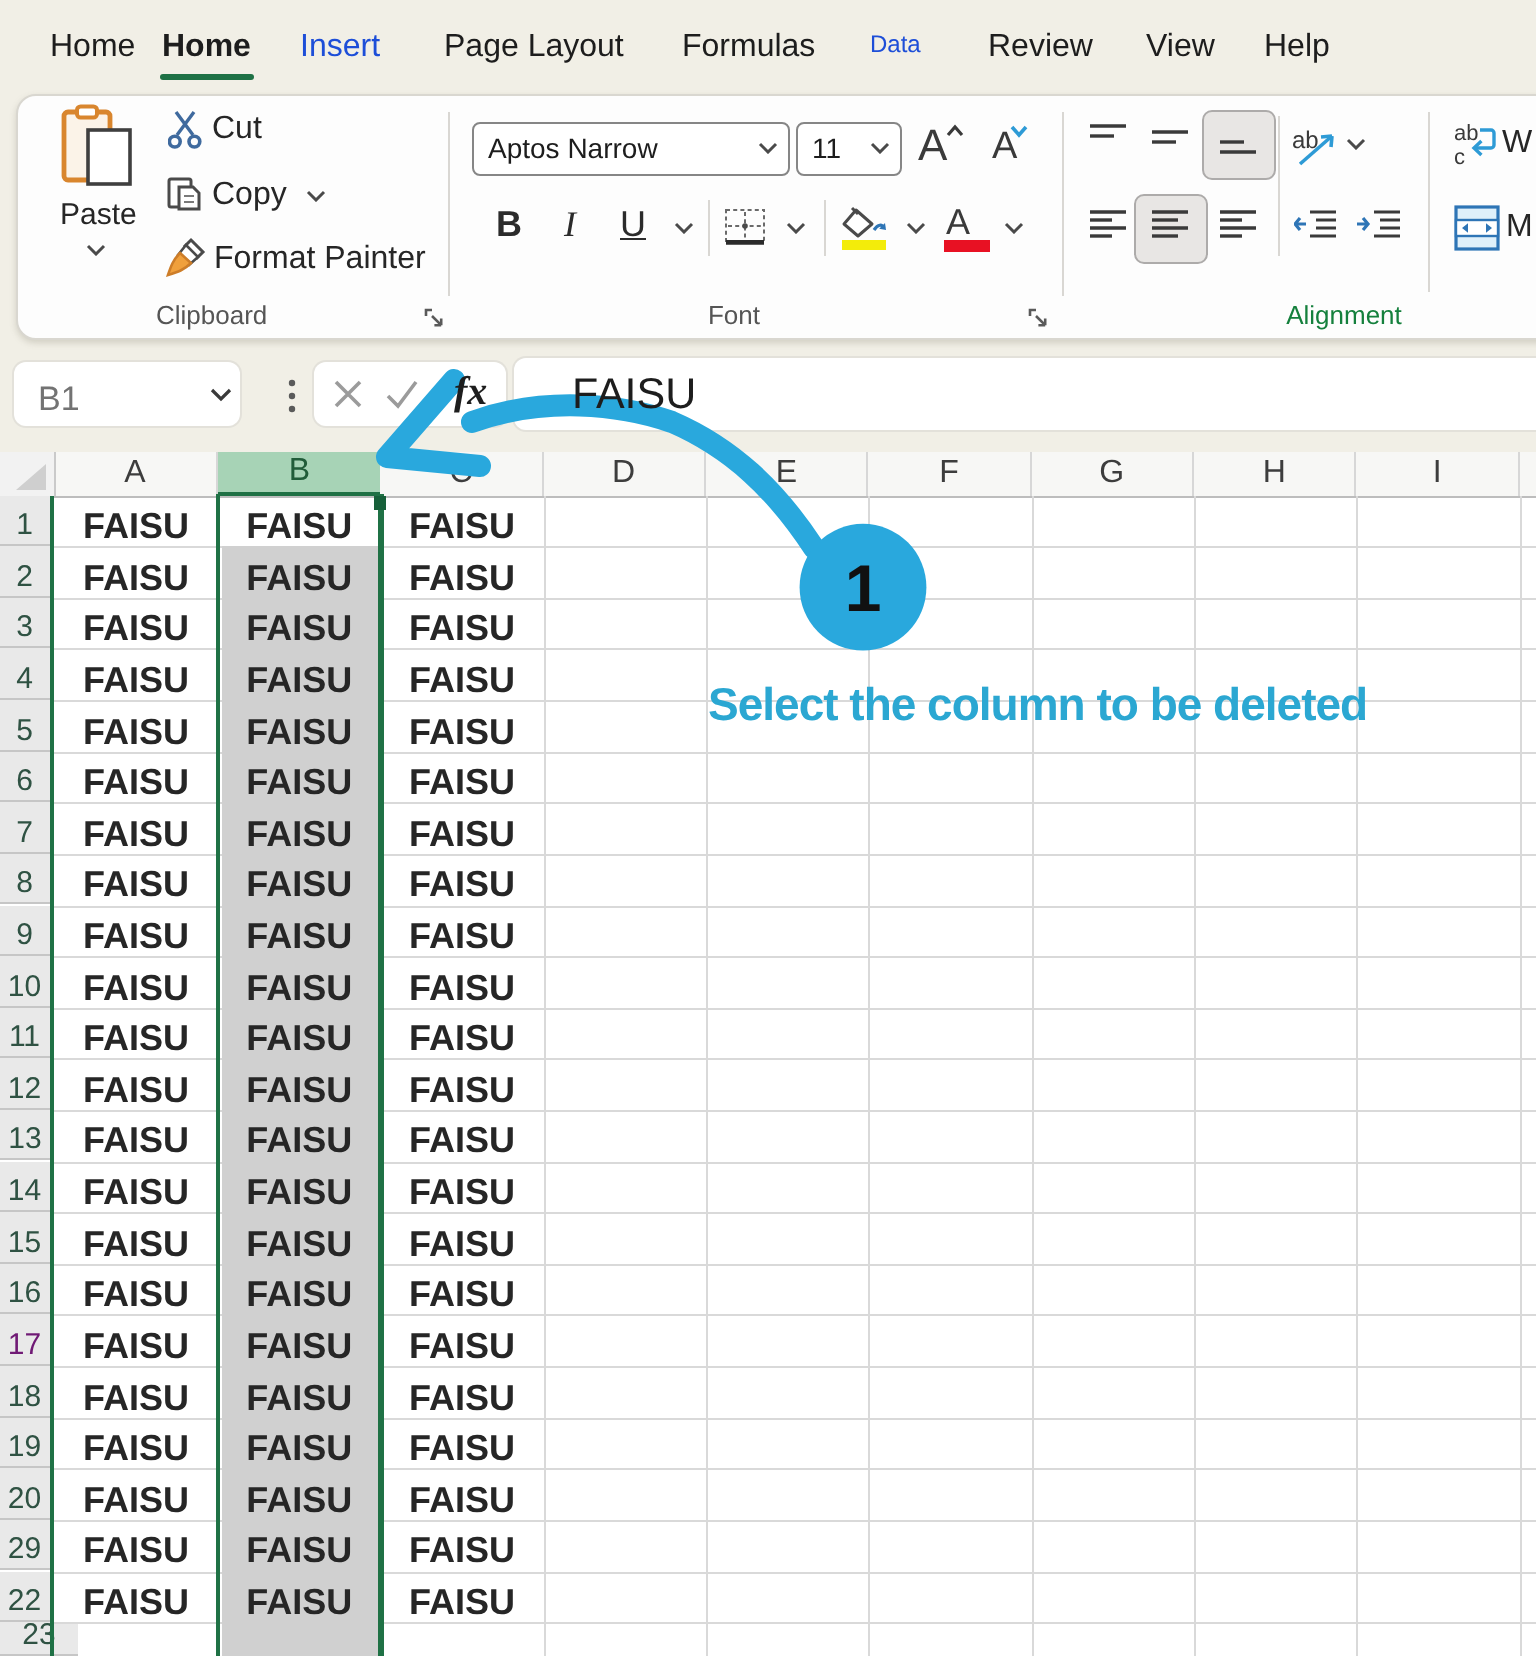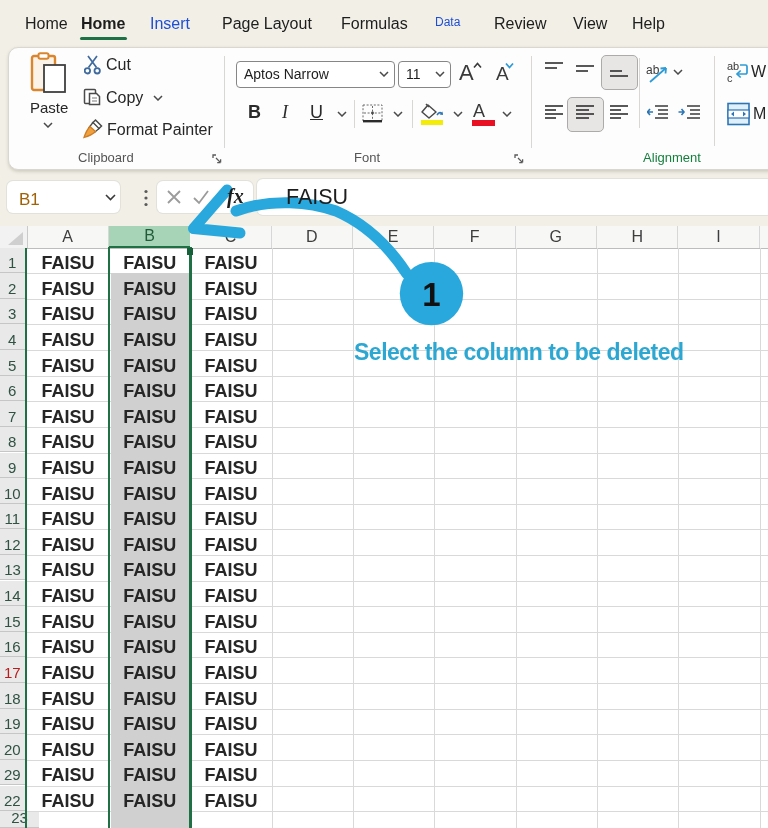--- a/index.html
+++ b/index.html
@@ -192,21 +192,21 @@
 </svg>
 <div class="abs" style="left:751px;top:63px;font-size:16px;color:#262626;">W</div>
 <svg class="abs" style="left:727px;top:102px;" width="23" height="24" viewBox="0 0 23 24">
 <rect x="1" y="1.5" width="21" height="21" fill="#dff0fa" stroke="#2e75b6" stroke-width="1.6"></rect>
 <rect x="1" y="8" width="21" height="8" fill="#fff" stroke="#2e75b6" stroke-width="1.2"></rect>
 <path d="M4 12 l3-2.4 v4.8 z M19 12 l-3-2.4 v4.8 z" fill="#2e75b6"></path>
 </svg>
 <div class="abs" style="left:753px;top:105px;font-size:16px;color:#262626;">M</div>
 <div class="abs" style="left:640px;top:150px;width:64px;text-align:center;font-size:13px;color:#15803d;">Alignment</div>
 <div class="abs" style="left:7px;top:181px;width:113px;height:32px;background:#fff;border-radius:6px;box-shadow:0 0 0 1px #e3e1da;"></div>
-<div class="abs" style="left:19px;top:190px;font-size:17px;color:#a16207;">B1</div>
+<div class="abs" style="left:19px;top:190px;font-size:17px;color:#737373;">B1</div>
 <div class="abs ctr" style="left:103px;top:191px;width:14px;height:12px;">
     <svg width="11" height="7" viewBox="0 0 11 7">
       <path d="M1 1 L5.5 5.5 L10 1" fill="none" stroke="#3a3a3a" stroke-width="1.6"></path>
     </svg>
   </div>
 <svg class="abs" style="left:143px;top:189px;" width="6" height="18" viewBox="0 0 6 18">
     <circle cx="3" cy="2.5" r="1.6" fill="#5a5a5a"></circle>
     <circle cx="3" cy="9" r="1.6" fill="#5a5a5a"></circle>
     <circle cx="3" cy="15.5" r="1.6" fill="#5a5a5a"></circle>
   </svg>
@@ -243,21 +243,21 @@
 <div class="abs ctr" style="left:0;top:401.2px;width:24.5px;height:25.6px;background:#e9e9e9;border-bottom:1px solid #c6c6c6;box-sizing:border-box;font-size:15px;color:#2f5243;align-items:flex-end;padding-bottom:1px;">7</div>
 <div class="abs ctr" style="left:0;top:426.8px;width:24.5px;height:25.6px;background:#e9e9e9;border-bottom:1px solid #c6c6c6;box-sizing:border-box;font-size:15px;color:#2f5243;align-items:flex-end;padding-bottom:1px;">8</div>
 <div class="abs ctr" style="left:0;top:452.5px;width:24.5px;height:25.6px;background:#e9e9e9;border-bottom:1px solid #c6c6c6;box-sizing:border-box;font-size:15px;color:#2f5243;align-items:flex-end;padding-bottom:1px;">9</div>
 <div class="abs ctr" style="left:0;top:478.1px;width:24.5px;height:25.6px;background:#e9e9e9;border-bottom:1px solid #c6c6c6;box-sizing:border-box;font-size:15px;color:#2f5243;align-items:flex-end;padding-bottom:1px;">10</div>
 <div class="abs ctr" style="left:0;top:503.7px;width:24.5px;height:25.6px;background:#e9e9e9;border-bottom:1px solid #c6c6c6;box-sizing:border-box;font-size:15px;color:#2f5243;align-items:flex-end;padding-bottom:1px;">11</div>
 <div class="abs ctr" style="left:0;top:529.3px;width:24.5px;height:25.6px;background:#e9e9e9;border-bottom:1px solid #c6c6c6;box-sizing:border-box;font-size:15px;color:#2f5243;align-items:flex-end;padding-bottom:1px;">12</div>
 <div class="abs ctr" style="left:0;top:554.9px;width:25px;height:25.6px;background:#e9e9e9;border-bottom:1px solid #c6c6c6;box-sizing:border-box;font-size:15px;color:#2f5243;align-items:flex-end;padding-bottom:1px;">13</div>
 <div class="abs ctr" style="left:0;top:580.6px;width:24.5px;height:25.6px;background:#e9e9e9;border-bottom:1px solid #c6c6c6;box-sizing:border-box;font-size:15px;color:#2f5243;align-items:flex-end;padding-bottom:1px;">14</div>
 <div class="abs ctr" style="left:0;top:606.2px;width:24.5px;height:25.6px;background:#e9e9e9;border-bottom:1px solid #c6c6c6;box-sizing:border-box;font-size:15px;color:#2f5243;align-items:flex-end;padding-bottom:1px;">15</div>
 <div class="abs ctr" style="left:0;top:631.8px;width:24.5px;height:25.6px;background:#e9e9e9;border-bottom:1px solid #c6c6c6;box-sizing:border-box;font-size:15px;color:#2f5243;align-items:flex-end;padding-bottom:1px;">16</div>
-<div class="abs ctr" style="left:0;top:657.4px;width:24.5px;height:25.6px;background:#e9e9e9;border-bottom:1px solid #c6c6c6;box-sizing:border-box;font-size:15px;color:#b91c1c;align-items:flex-end;padding-bottom:1px;">17</div>
+<div class="abs ctr" style="left:0;top:657.4px;width:24.5px;height:25.6px;background:#e9e9e9;border-bottom:1px solid #c6c6c6;box-sizing:border-box;font-size:15px;color:#701a75;align-items:flex-end;padding-bottom:1px;">17</div>
 <div class="abs ctr" style="left:0;top:683.0px;width:24.5px;height:25.6px;background:#e9e9e9;border-bottom:1px solid #c6c6c6;box-sizing:border-box;font-size:15px;color:#2f5243;align-items:flex-end;padding-bottom:1px;">18</div>
 <div class="abs ctr" style="left:0;top:708.7px;width:24.5px;height:25.6px;background:#e9e9e9;border-bottom:1px solid #c6c6c6;box-sizing:border-box;font-size:15px;color:#2f5243;align-items:flex-end;padding-bottom:1px;">19</div>
 <div class="abs ctr" style="left:0;top:734.3px;width:24.5px;height:25.6px;background:#e9e9e9;border-bottom:1px solid #c6c6c6;box-sizing:border-box;font-size:15px;color:#2f5243;align-items:flex-end;padding-bottom:1px;">20</div>
 <div class="abs ctr" style="left:0;top:759.9px;width:24.5px;height:25.6px;background:#e9e9e9;border-bottom:1px solid #c6c6c6;box-sizing:border-box;font-size:15px;color:#2f5243;align-items:flex-end;padding-bottom:1px;">29</div>
 <div class="abs ctr" style="left:0;top:785.5px;width:24.5px;height:25.6px;background:#e9e9e9;border-bottom:1px solid #c6c6c6;box-sizing:border-box;font-size:15px;color:#2f5243;align-items:flex-end;padding-bottom:1px;">22</div>
 <div class="abs ctr" style="left:0;top:811.1px;width:39px;height:16.9px;background:#e9e9e9;border-bottom:1px solid #c6c6c6;box-sizing:border-box;font-size:15px;color:#2f5243;align-items:flex-end;padding-bottom:1px;">23</div>
 <div class="abs" style="left:24.5px;top:247.5px;width:2.5px;height:580.5px;background:#1f7145;"></div>
 <div class="abs" style="left:109.0px;top:247.5px;width:1px;height:580.5px;background:#d9d9d9;"></div>
 <div class="abs" style="left:190.3px;top:247.5px;width:1px;height:580.5px;background:#d9d9d9;"></div>
 <div class="abs" style="left:271.7px;top:247.5px;width:1px;height:580.5px;background:#d9d9d9;"></div>

